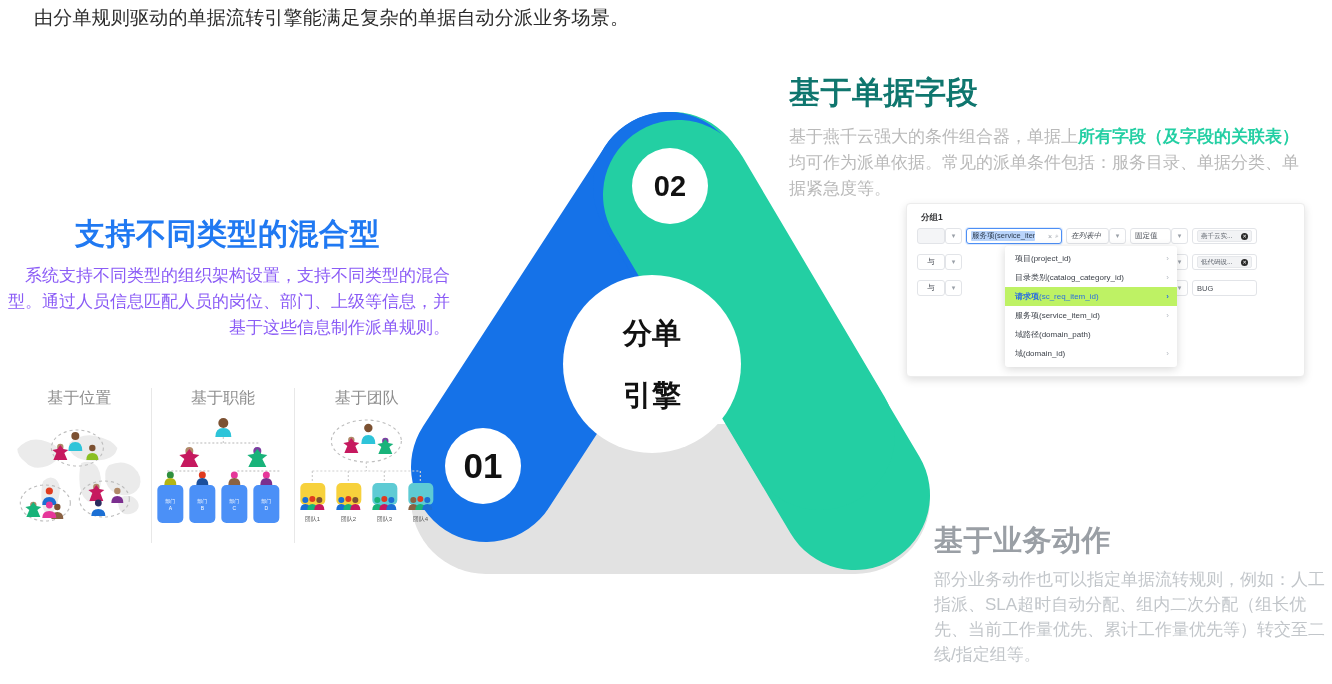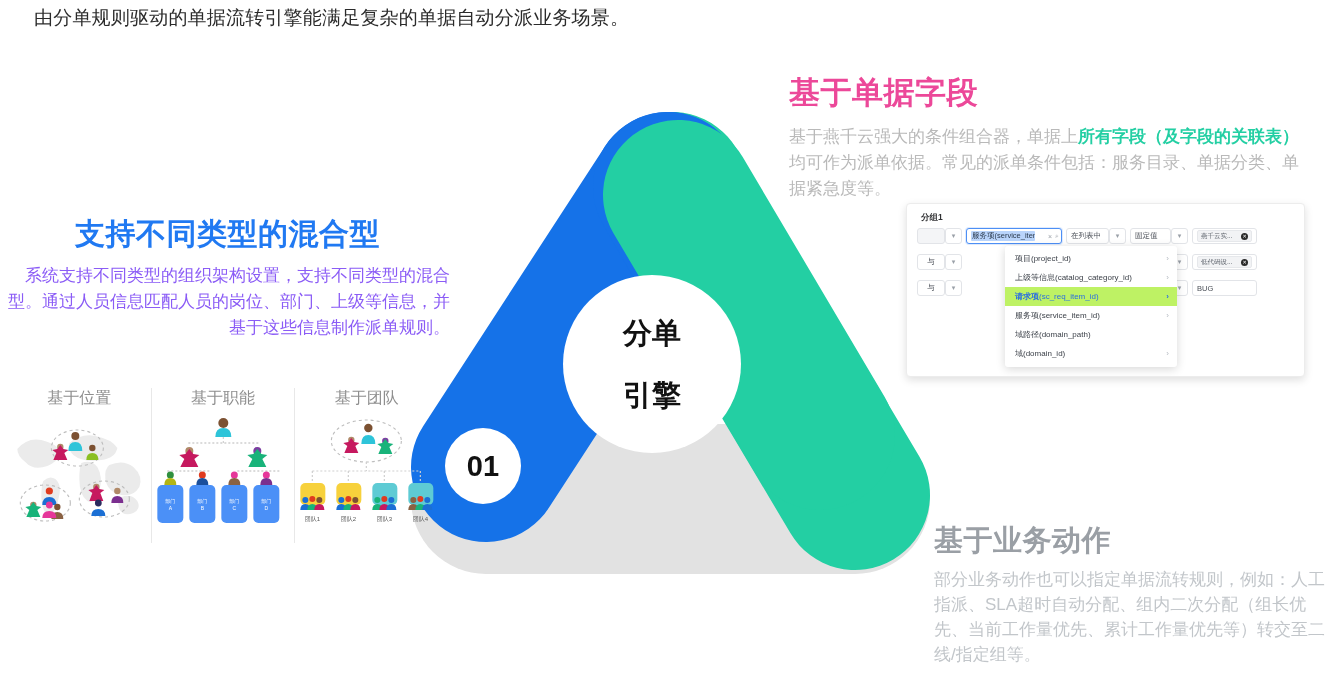--- a/index.html
+++ b/index.html
@@ -41,21 +41,21 @@
   .node-circle {
     position: absolute;
     border-radius: 50%;
     background: #ffffff;
     display: flex;
     align-items: center;
     justify-content: center;
     font-weight: bold;
     color: #111;
   }
-  .node-01 { left: 45px;  top: 333px; width: 76px;  height: 76px;  font-size: 29px; }
+  .node-01 { left: 45px;  top: 333px; width: 76px;  height: 76px;  font-size: 35px; }
   .node-02 { left: 232px; top: 53px;  width: 76px;  height: 76px;  font-size: 29px; }
   .node-03 { left: 415px; top: 360px; width: 76px;  height: 76px;  font-size: 29px; }
   .node-center {
     left: 163px; top: 180px; width: 178px; height: 178px;
     font-size: 29px; line-height: 38px; text-align: center;
     flex-direction: column;
     gap: 24px;
   }
 
   
@@ -73,21 +73,21 @@
 
   
   .block-org { position: absolute; left: 0px; top: 214px; width: 455px; }
   .block-org .sec-title {
     font-size: 30px; color: #2079f2; text-align: center; margin-bottom: 8px;
   }
   .block-org .sec-body { text-align: right; padding-right: 5px; }
 
   
   .block-fields { position: absolute; left: 789px; top: 72px; width: 510px; }
-  .block-fields .sec-title { font-size: 31px; color: #ec4899; margin-bottom: 10px; }
+  .block-fields .sec-title { font-size: 31px; color: #0f766e; margin-bottom: 10px; }
   .block-fields .sec-body { color: #b9b9b9; }
 
   
   .block-actions { position: absolute; left: 934px; top: 521px; width: 400px; }
   .block-actions .sec-title { font-size: 29px; color: #9a9fa5; margin-bottom: 6px; }
   .block-actions .sec-body { color: #c2c6ca; line-height: 25px; }
 
   
   .illus-strip {
     position: absolute;
@@ -152,21 +152,21 @@
     color: #4a4f57;
     box-sizing: border-box;
     padding: 0 4px;
     white-space: nowrap;
     overflow: hidden;
   }
   .f.logic   { width: 28px; justify-content: center; background:#fff; }
   .f.logic.empty { background:#f4f5f7; }
   .f.caret   { width: 17px; justify-content: center; color:#9aa0a8; font-size:7px; }
   .f.field   { width: 96px; }
-  .f.op      { width: 43px; }
+  .f.op      { width: 43px; font-style: italic; }
   .f.valtype { width: 41px; }
   .f.val     { width: 65px; }
   .gap { width: 4px; }
 
   .f.field.active {
     border: 1px solid #4d8ff5;
     box-shadow: 0 0 0 1px rgba(77,143,245,0.18);
     justify-content: space-between;
     padding-right: 2px;
   }
@@ -250,20 +250,21 @@
     <g>
       <path d="M 268 92 L 300 148" stroke="#1572e8" stroke-width="150" stroke-linecap="round" fill="none"></path>
     </g>
 
     <g>
       <path d="M 278 100 L 420 340" stroke="#23cfa3" stroke-width="150" stroke-linecap="round" fill="none"></path>
     </g>
   </svg>
 
   <div class="node-circle node-01">01</div>
+  <div class="node-circle node-02">02</div>
   <div class="node-circle node-center">
     <span>分单</span>
     <span>引擎</span>
   </div>
 </div>
 
 <div class="block-org">
   <div class="sec-title">支持不同类型的混合型</div>
   <div class="sec-body">系统支持不同类型的组织架构设置，支持不同类型的混合型。通过人员信息匹配人员的岗位、部门、上级等信息，并基于这些信息制作派单规则。</div>
 </div>
@@ -509,21 +510,21 @@
     </div>
 
   </div>
 
   <div class="ui-dropdown">
     <div class="dd-item">
       <span><span class="zh">项目</span><span class="en">(project_id)</span></span>
       <span class="arw">›</span>
     </div>
     <div class="dd-item">
-      <span><span class="zh">上级等信息</span><span class="en">(catalog_category_id)</span></span>
+      <span><span class="zh">目录类别</span><span class="en">(catalog_category_id)</span></span>
       <span class="arw">›</span>
     </div>
     <div class="dd-item sel">
       <span><span class="zh">请求项</span><span class="en">(sc_req_item_id)</span></span>
       <span class="arw">›</span>
     </div>
     <div class="dd-item">
       <span><span class="zh">服务项</span><span class="en">(service_item_id)</span></span>
       <span class="arw">›</span>
     </div>

